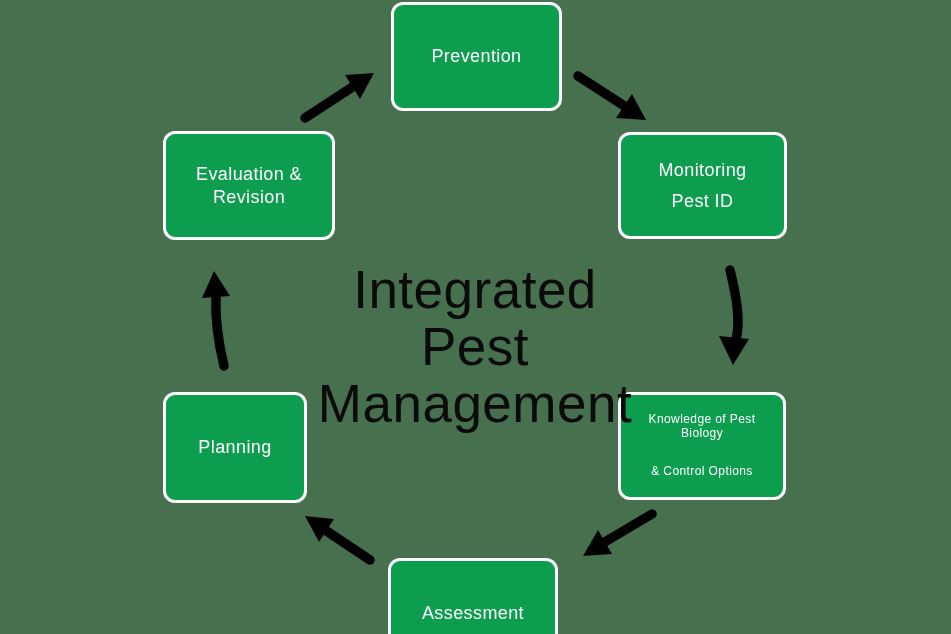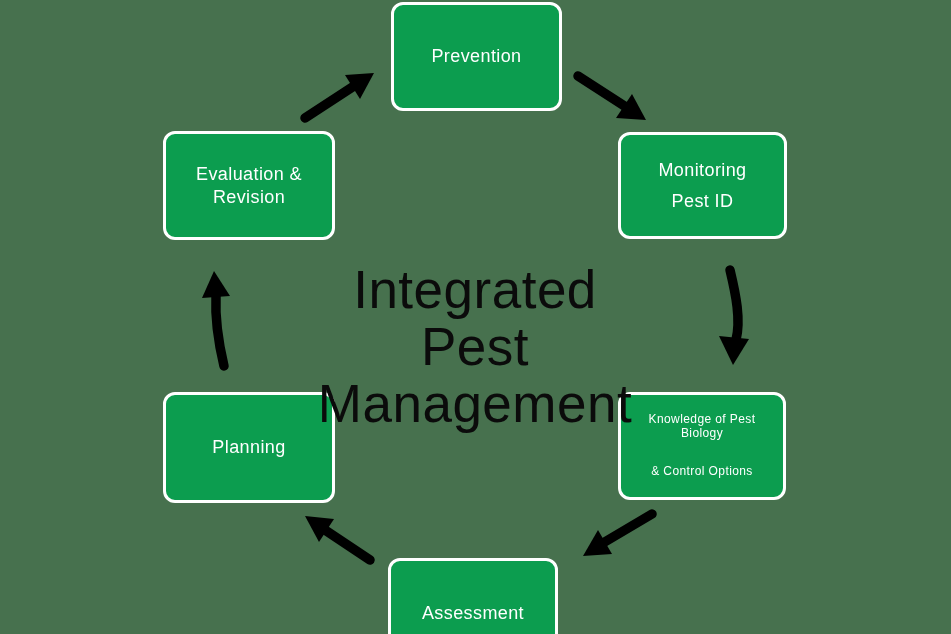--- a/index.html
+++ b/index.html
@@ -32,21 +32,21 @@
     font-weight:normal;
     font-size:18px;
     text-align:center;
     letter-spacing:.4px;
     line-height:1.25;
   }
   .node .inner{max-width:128px;}
   .node-prevention{left:391px;top:2px;width:171px;height:109px;}
   .node-evaluation{left:163px;top:131px;width:172px;height:109px;text-align:center;}
   .node-monitoring{left:618px;top:132px;width:169px;height:107px;}
-  .node-planning{left:163px;top:392px;width:172px;height:111px;}
+  .node-planning{left:163px;top:392px;width:144px;height:111px;}
   .node-knowledge{left:618px;top:392px;width:168px;height:108px;font-size:12px;line-height:1.15;}
   .node-knowledge .para{max-width:124px;}
   .node-knowledge .para + .para{margin-top:24px;}
   .node-monitoring .line + .line{margin-top:8px;}
   .node-assessment{left:388px;top:522px;width:170px;height:111px;margin-top:36px;}
   .center-title{
     position:absolute;
     left:235px;top:225px;width:480px;
     text-align:center;
     color:var(--title-text,#0B0B0B);

